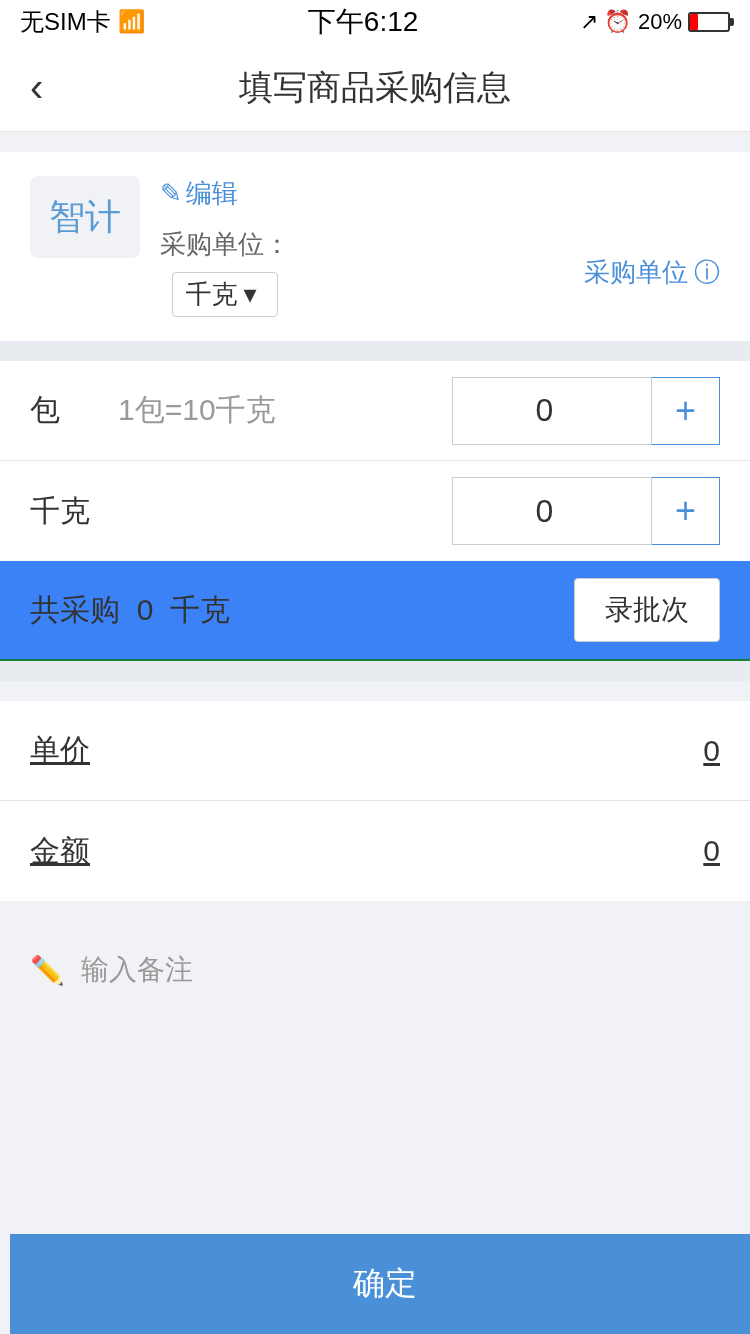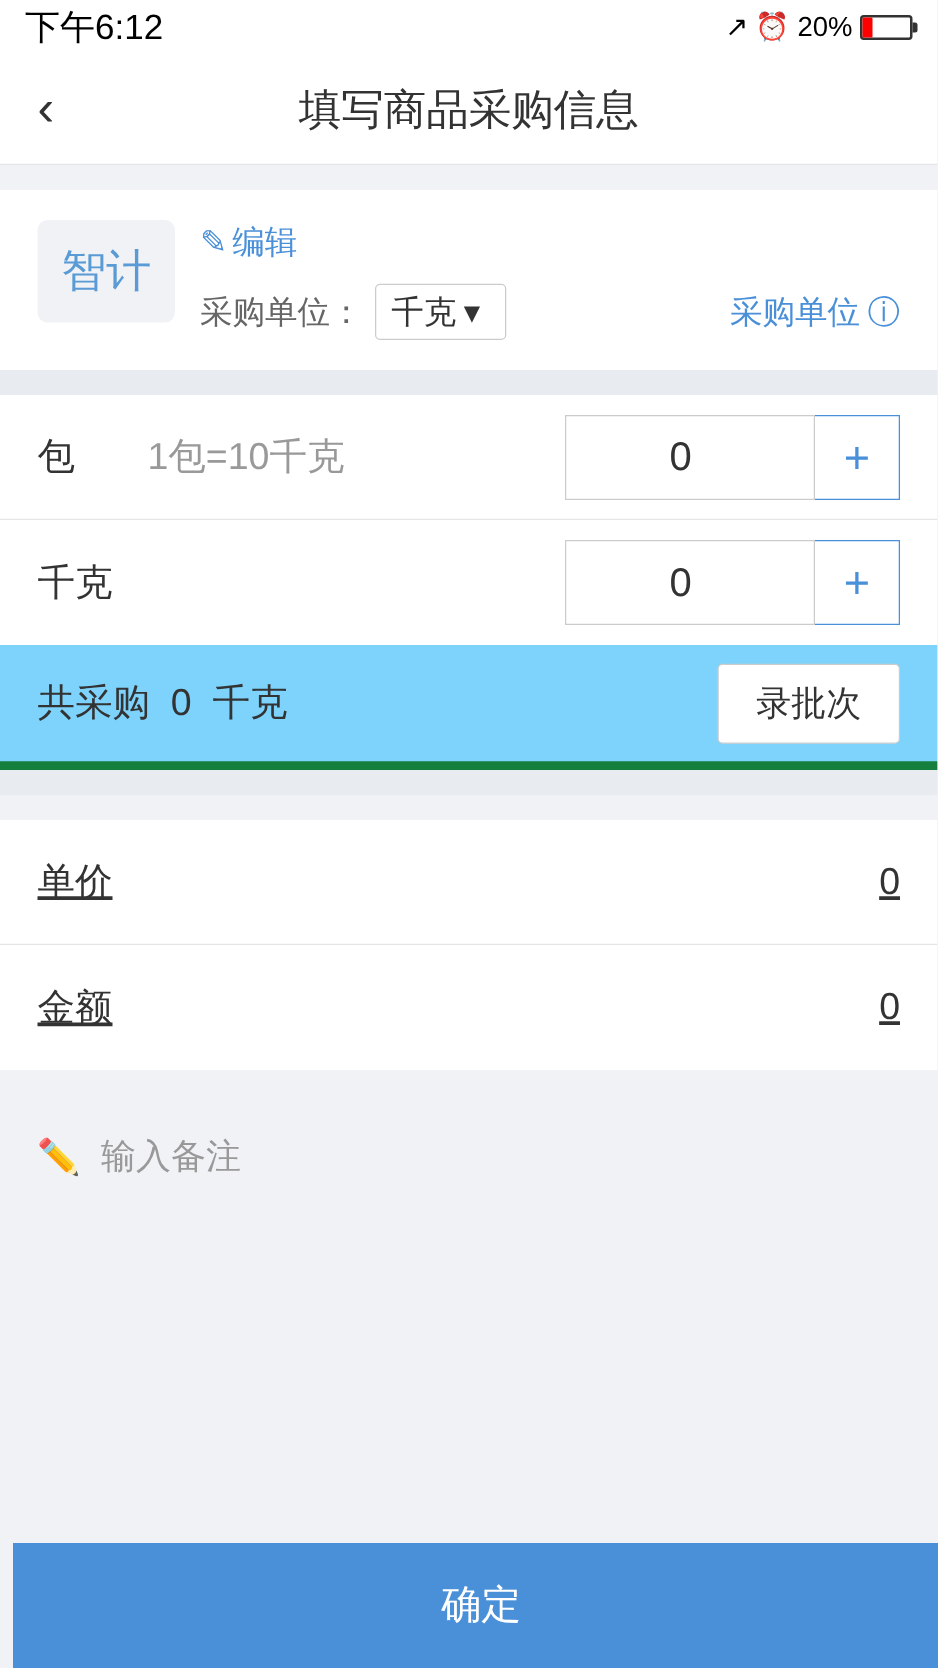--- a/index.html
+++ b/index.html
@@ -128,20 +128,21 @@
       cursor: pointer;
       position: relative;
       display: flex;
       align-items: center;
       gap: 6px;
     }
     .unit-select-wrapper {
       display: flex;
       align-items: center;
       gap: 10px;
+      flex-direction: column;
     }
     .price-ref {
       font-size: 26px;
       color: #4a90d9;
       display: flex;
       align-items: center;
       gap: 6px;
       cursor: pointer;
     }
 
@@ -204,22 +205,22 @@
       cursor: pointer;
     }
 
     
     .summary-row {
       display: flex;
       align-items: center;
       justify-content: space-between;
       padding: 0 30px;
       height: 100px;
-      background: #7dd3fc;
-      border-bottom: 7px solid #15803d;
+      background: #3b82f6;
+      border-bottom: 2px solid #15803d;
     }
     .summary-text {
       font-size: 30px;
       color: #333;
     }
     .batch-btn {
       border: 1px solid #ccc;
       border-radius: 4px;
       padding: 12px 30px;
       font-size: 28px;
@@ -297,20 +298,24 @@
       border: none;
       outline: none;
     }
 
     .wifi-icon { font-size: 22px; }
   </style>
 </head>
 <body>
 
 <div class="status-bar">
+  <div class="status-left">
+    <span>无SIM卡</span>
+    <span class="wifi-icon">📶</span>
+  </div>
   <div class="status-center">下午6:12</div>
   <div class="status-right">
     <span>↗</span>
     <span>⏰</span>
     <span>20%</span>
     <span class="battery-icon">
       <span class="battery-fill"></span>
     </span>
   </div>
 </div>

